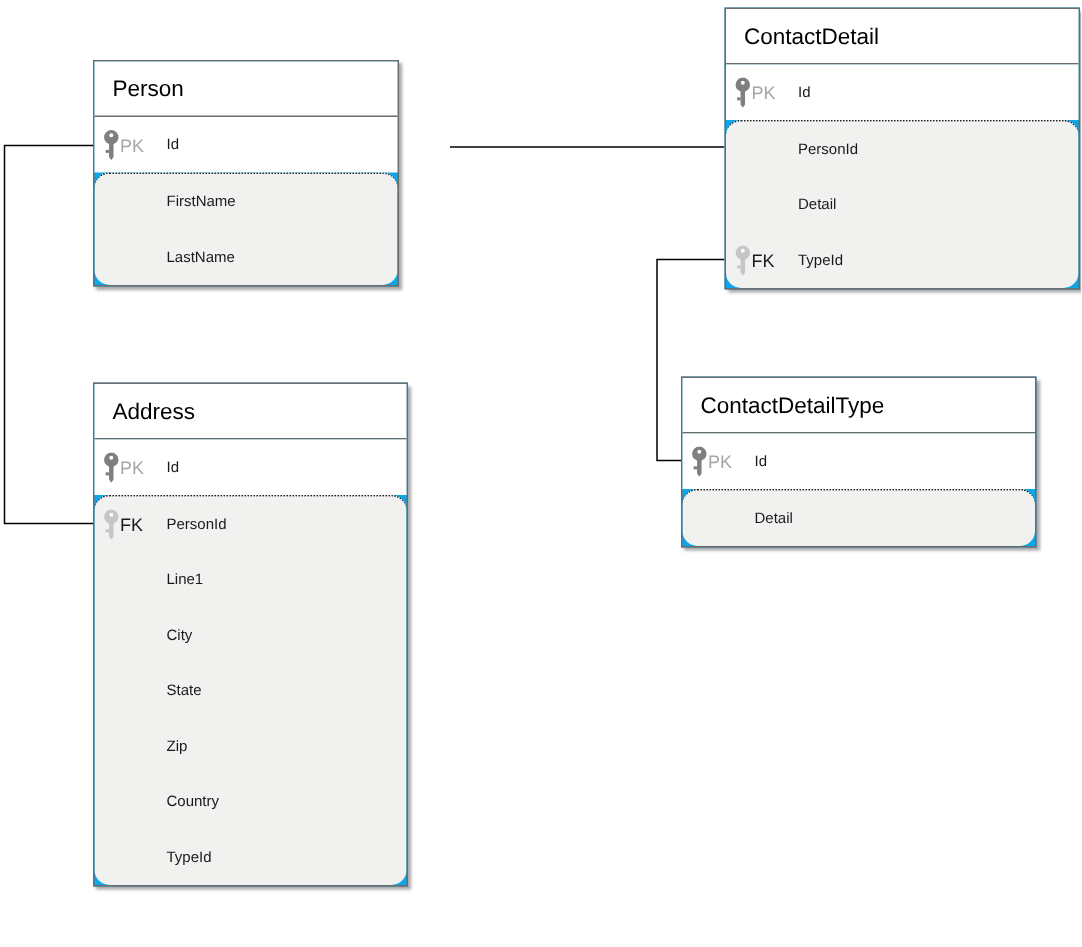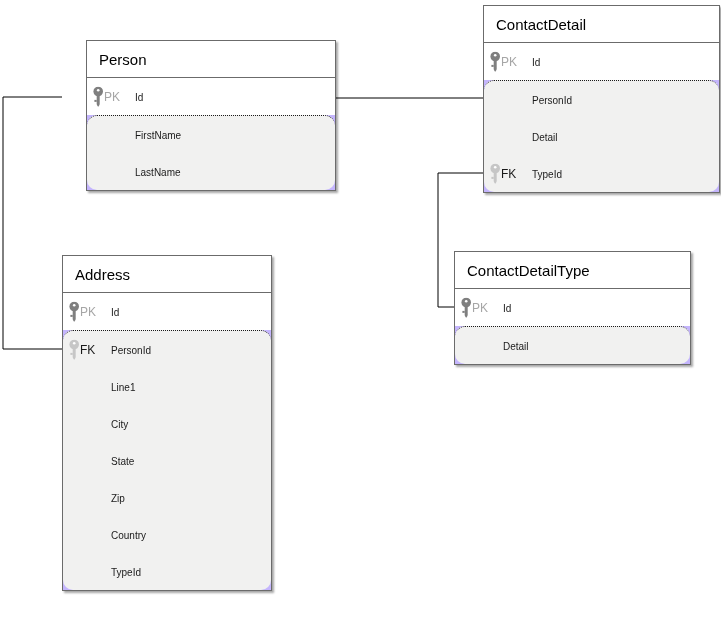--- a/index.html
+++ b/index.html
@@ -16,21 +16,21 @@
 
   .connector-layer {
     position: absolute;
     left: 0; top: 0;
     width: 721px; height: 631px;
   }
 
   .entity {
     position: absolute;
     border: 1px solid #6b6b6b;
-    background: #c4b5fd;
+    background: #0ea5e9;
     box-shadow: 2px 2px 2px rgba(0,0,0,0.35);
   }
 
   .entity-header {
     height: 37px;
     display: flex;
     align-items: center;
     padding-left: 12px;
     font-size: 15px;
     color: #000000;
@@ -82,21 +82,21 @@
 </style>
 </head>
 <body>
 
 <div class="canvas">
   <svg class="connector-layer" width="721" height="631" viewBox="0 0 721 631" xmlns="http://www.w3.org/2000/svg">
       <polyline points="300,98 483,98" fill="none" stroke="#000000" stroke-width="1"></polyline>
       <polyline points="62,97 3,97 3,349 62,349" fill="none" stroke="#000000" stroke-width="1"></polyline>
       <polyline points="483,173 438,173 438,307 483,307" fill="none" stroke="#000000" stroke-width="1"></polyline>
     </svg>
-<div class="entity" style="left: 62px; top: 40px; width: 250px; margin-left: 24px;">
+<div class="entity" style="left: 62px; top: 40px; width: 204px;">
       <div class="entity-header">Person</div>
       <div class="pk-section">
         <div class="entity-row">
           <svg viewBox="0 0 13 21" class="key-icon">
             <circle cx="6.2" cy="5" r="4.8" fill="#7f7f7f"></circle>
             <circle cx="6.2" cy="3.7" r="1.3" fill="#ffffff"></circle>
             <path d="M4.7 9 L7.7 9 L7.7 17.6 Q7.7 18.4 6.9 19.4 L6.2 20.2 L5.5 19.4 Q4.7 18.4 4.7 17.6 Z" fill="#7f7f7f"></path>
             <rect x="2.4" y="13.4" width="2.3" height="2" fill="#7f7f7f"></rect>
           </svg>
           <span class="key-badge pk">PK</span>

